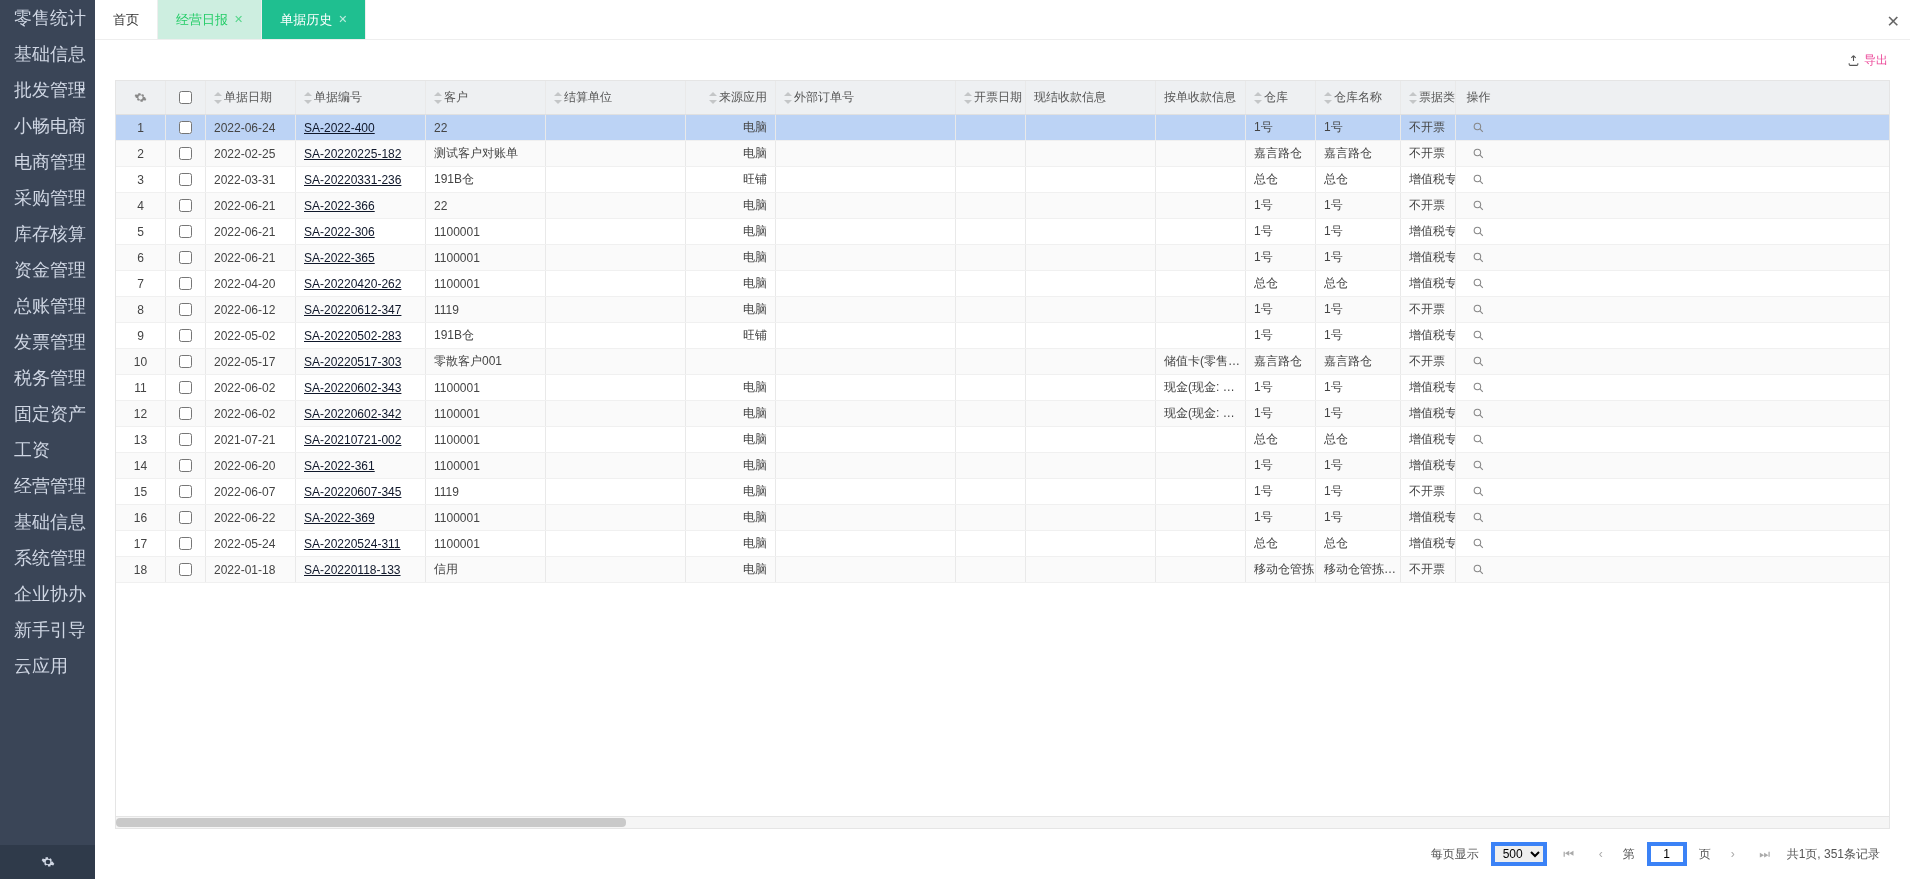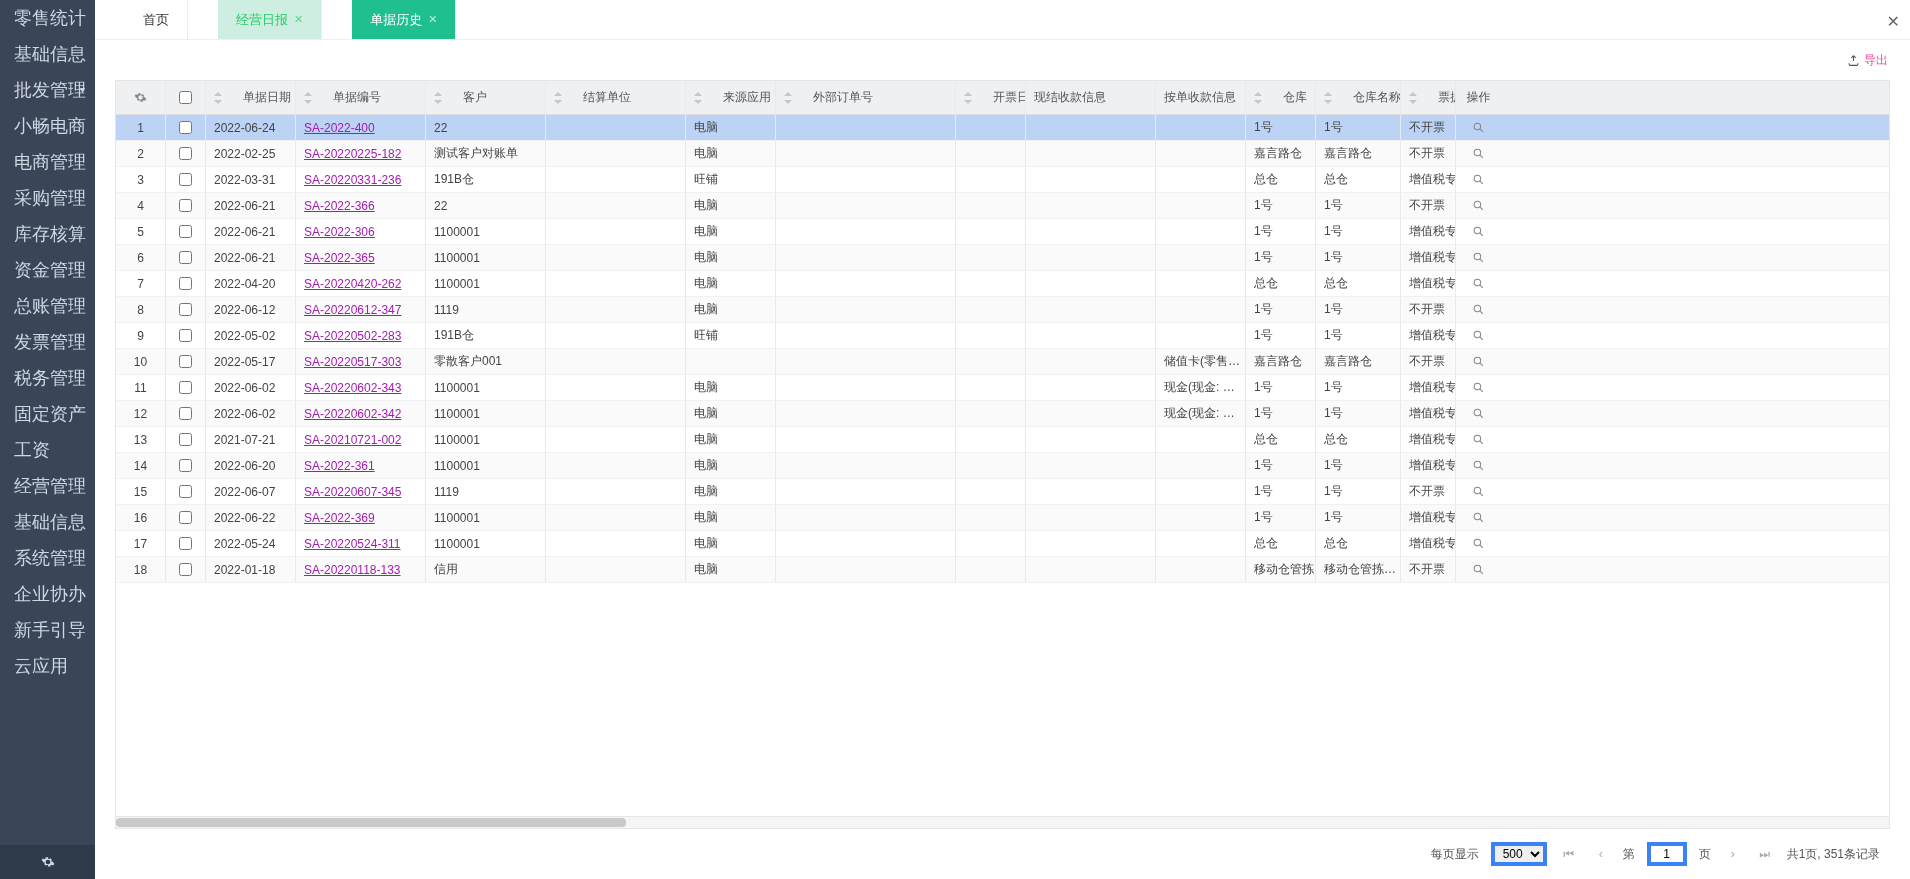--- a/index.html
+++ b/index.html
@@ -12,60 +12,60 @@
 .sidebar .item { height: 36px; line-height: 36px; padding-left: 14px; cursor: pointer; font-size: 18px; white-space: nowrap; position: relative; }
 .sidebar .item.expanded::after { content: "▾"; position: absolute; right: 10px; font-size: 10px; }
 .sidebar .bottom { height: 34px; background: #2f3a4a; display: flex; align-items: center; justify-content: center; }
 .gear-icon { width: 14px; height: 14px; fill: #cfd6e3; }
 
 
 .main { flex: 1; display: flex; flex-direction: column; position: relative; }
 
 
 .tabbar { height: 40px; display: flex; align-items: stretch; border-bottom: 1px solid #eee; position: relative; }
-.tab { padding: 0 18px; display: flex; align-items: center; font-size: 13px; cursor: pointer; border-right: 1px solid #eee; gap: 6px; margin-left: 30px; }
+.tab { padding: 0 18px; display: flex; align-items: center; font-size: 13px; cursor: pointer; border-right: 1px solid #eee; gap: 6px; }
 .tab.home { background: #fff; }
 .tab.inactive { background: #cdeee0; color: #2c6; }
 .tab.active { background: #1fbf90; color: #fff; }
 .tab .x { font-size: 11px; opacity: .7; }
 .tab-close-global { position: absolute; right: 10px; top: 12px; font-size: 16px; cursor: pointer; color: #666; }
 
 
 .toolbar { height: 40px; display: flex; align-items: center; justify-content: flex-end; padding-right: 22px; gap: 6px; color: #ec4899; }
 .export-icon { width: 13px; height: 13px; }
 
 
 .table-wrap { flex: 1; margin: 0 20px 0 20px; border: 1px solid #e5e5e5; display: flex; flex-direction: column; overflow: hidden; }
 .thead, .trow, .totalrow { display: flex; align-items: center; min-width: 100%; }
 .thead { background: #eef0f2; height: 34px; font-weight: 400; color: #555; border-bottom: 1px solid #e0e0e0; }
 .cell { padding: 0 8px; height: 100%; display: flex; align-items: center; border-right: 1px solid #e9e9e9; overflow: hidden; white-space: nowrap; text-overflow: ellipsis; }
-.thead .cell { gap: 21px; }
+.thead .cell { gap: 2px; }
 .sort-icon { width: 8px; height: 12px; opacity: .4; flex-shrink: 0; }
 .gear-icon-sm { width: 13px; height: 13px; fill: #888; }
 .cell.c-idx { width: 50px; justify-content: center; }
 .cell.c-chk { width: 40px; justify-content: center; }
 .cell.c-date { width: 90px; }
 .cell.c-docno { width: 130px; }
 .cell.c-cust { width: 120px; }
 .cell.c-settle { width: 140px; }
-.cell.c-app { width: 90px; }
+.cell.c-app { width: 90px; justify-content: flex-end; }
 .cell.c-ext { width: 180px; }
 .cell.c-invd { width: 70px; }
 .cell.c-cash { width: 130px; }
 .cell.c-coll { width: 90px; }
 .cell.c-wh { width: 70px; }
 .cell.c-whn { width: 85px; }
 .cell.c-tkt { width: 55px; }
 .cell.c-op { width: 45px; justify-content: center; border-right: none; }
 
 .tbody { flex: 1; overflow-y: auto; }
 .trow { height: 26px; border-bottom: 1px solid #f0f0f0; font-size: 12px; color: #444; }
 .trow:nth-child(even){ background:#fafafa; }
 .trow.selected { background: #bcd3f5 !important; }
-.doclink { color: #a21caf; text-decoration: underline; cursor: pointer; }
+.doclink { color: #0f172a; text-decoration: underline; cursor: pointer; }
 .mag-icon { width: 13px; height: 13px; fill: #888; }
 
 .totalrow { height: 25px; background: #fff3dc; color: #555; font-size: 12px; }
 .totalrow .cell { border-right: none; }
 
 .hscroll { height: 12px; background: #f5f5f5; position: relative; border-top: 1px solid #e5e5e5; }
 .hscroll .thumb { position: absolute; left: 0; top: 1px; height: 9px; width: 510px; background: #c9c9c9; border-radius: 4px; }
 
 
 .pager { height: 50px; display: flex; align-items: center; justify-content: flex-end; padding-right: 30px; gap: 12px; color: #555; font-size: 12px; }

